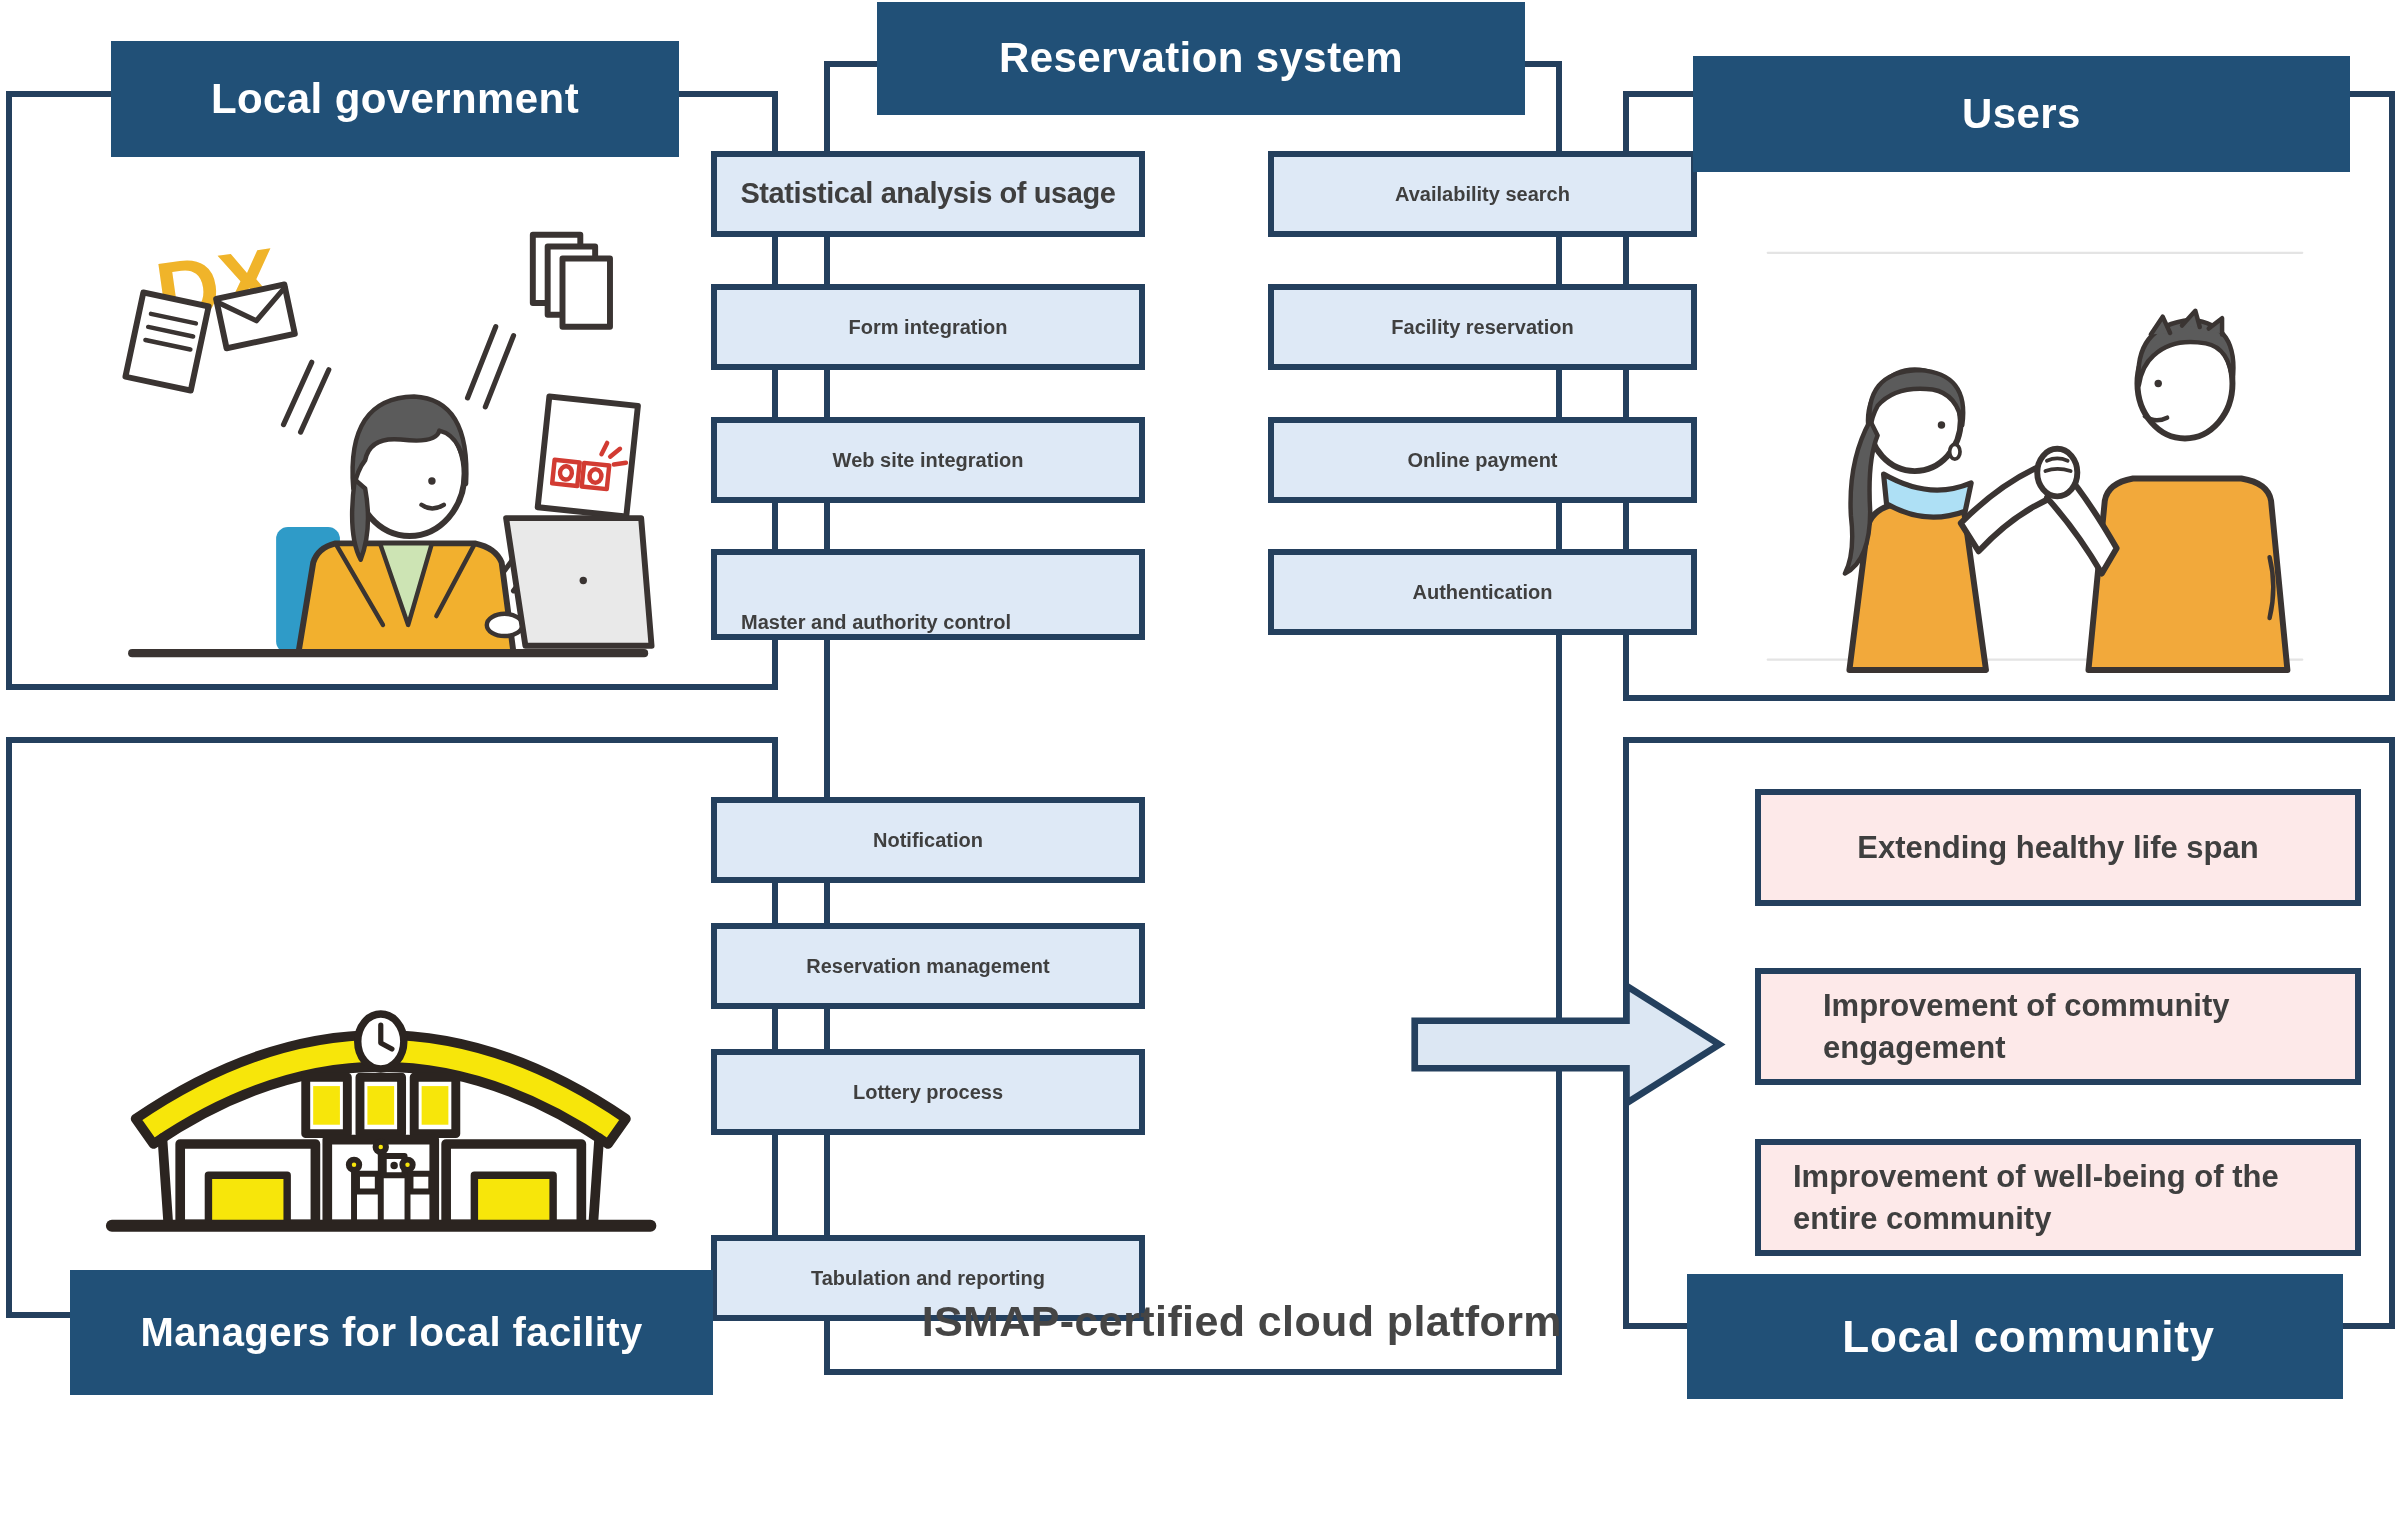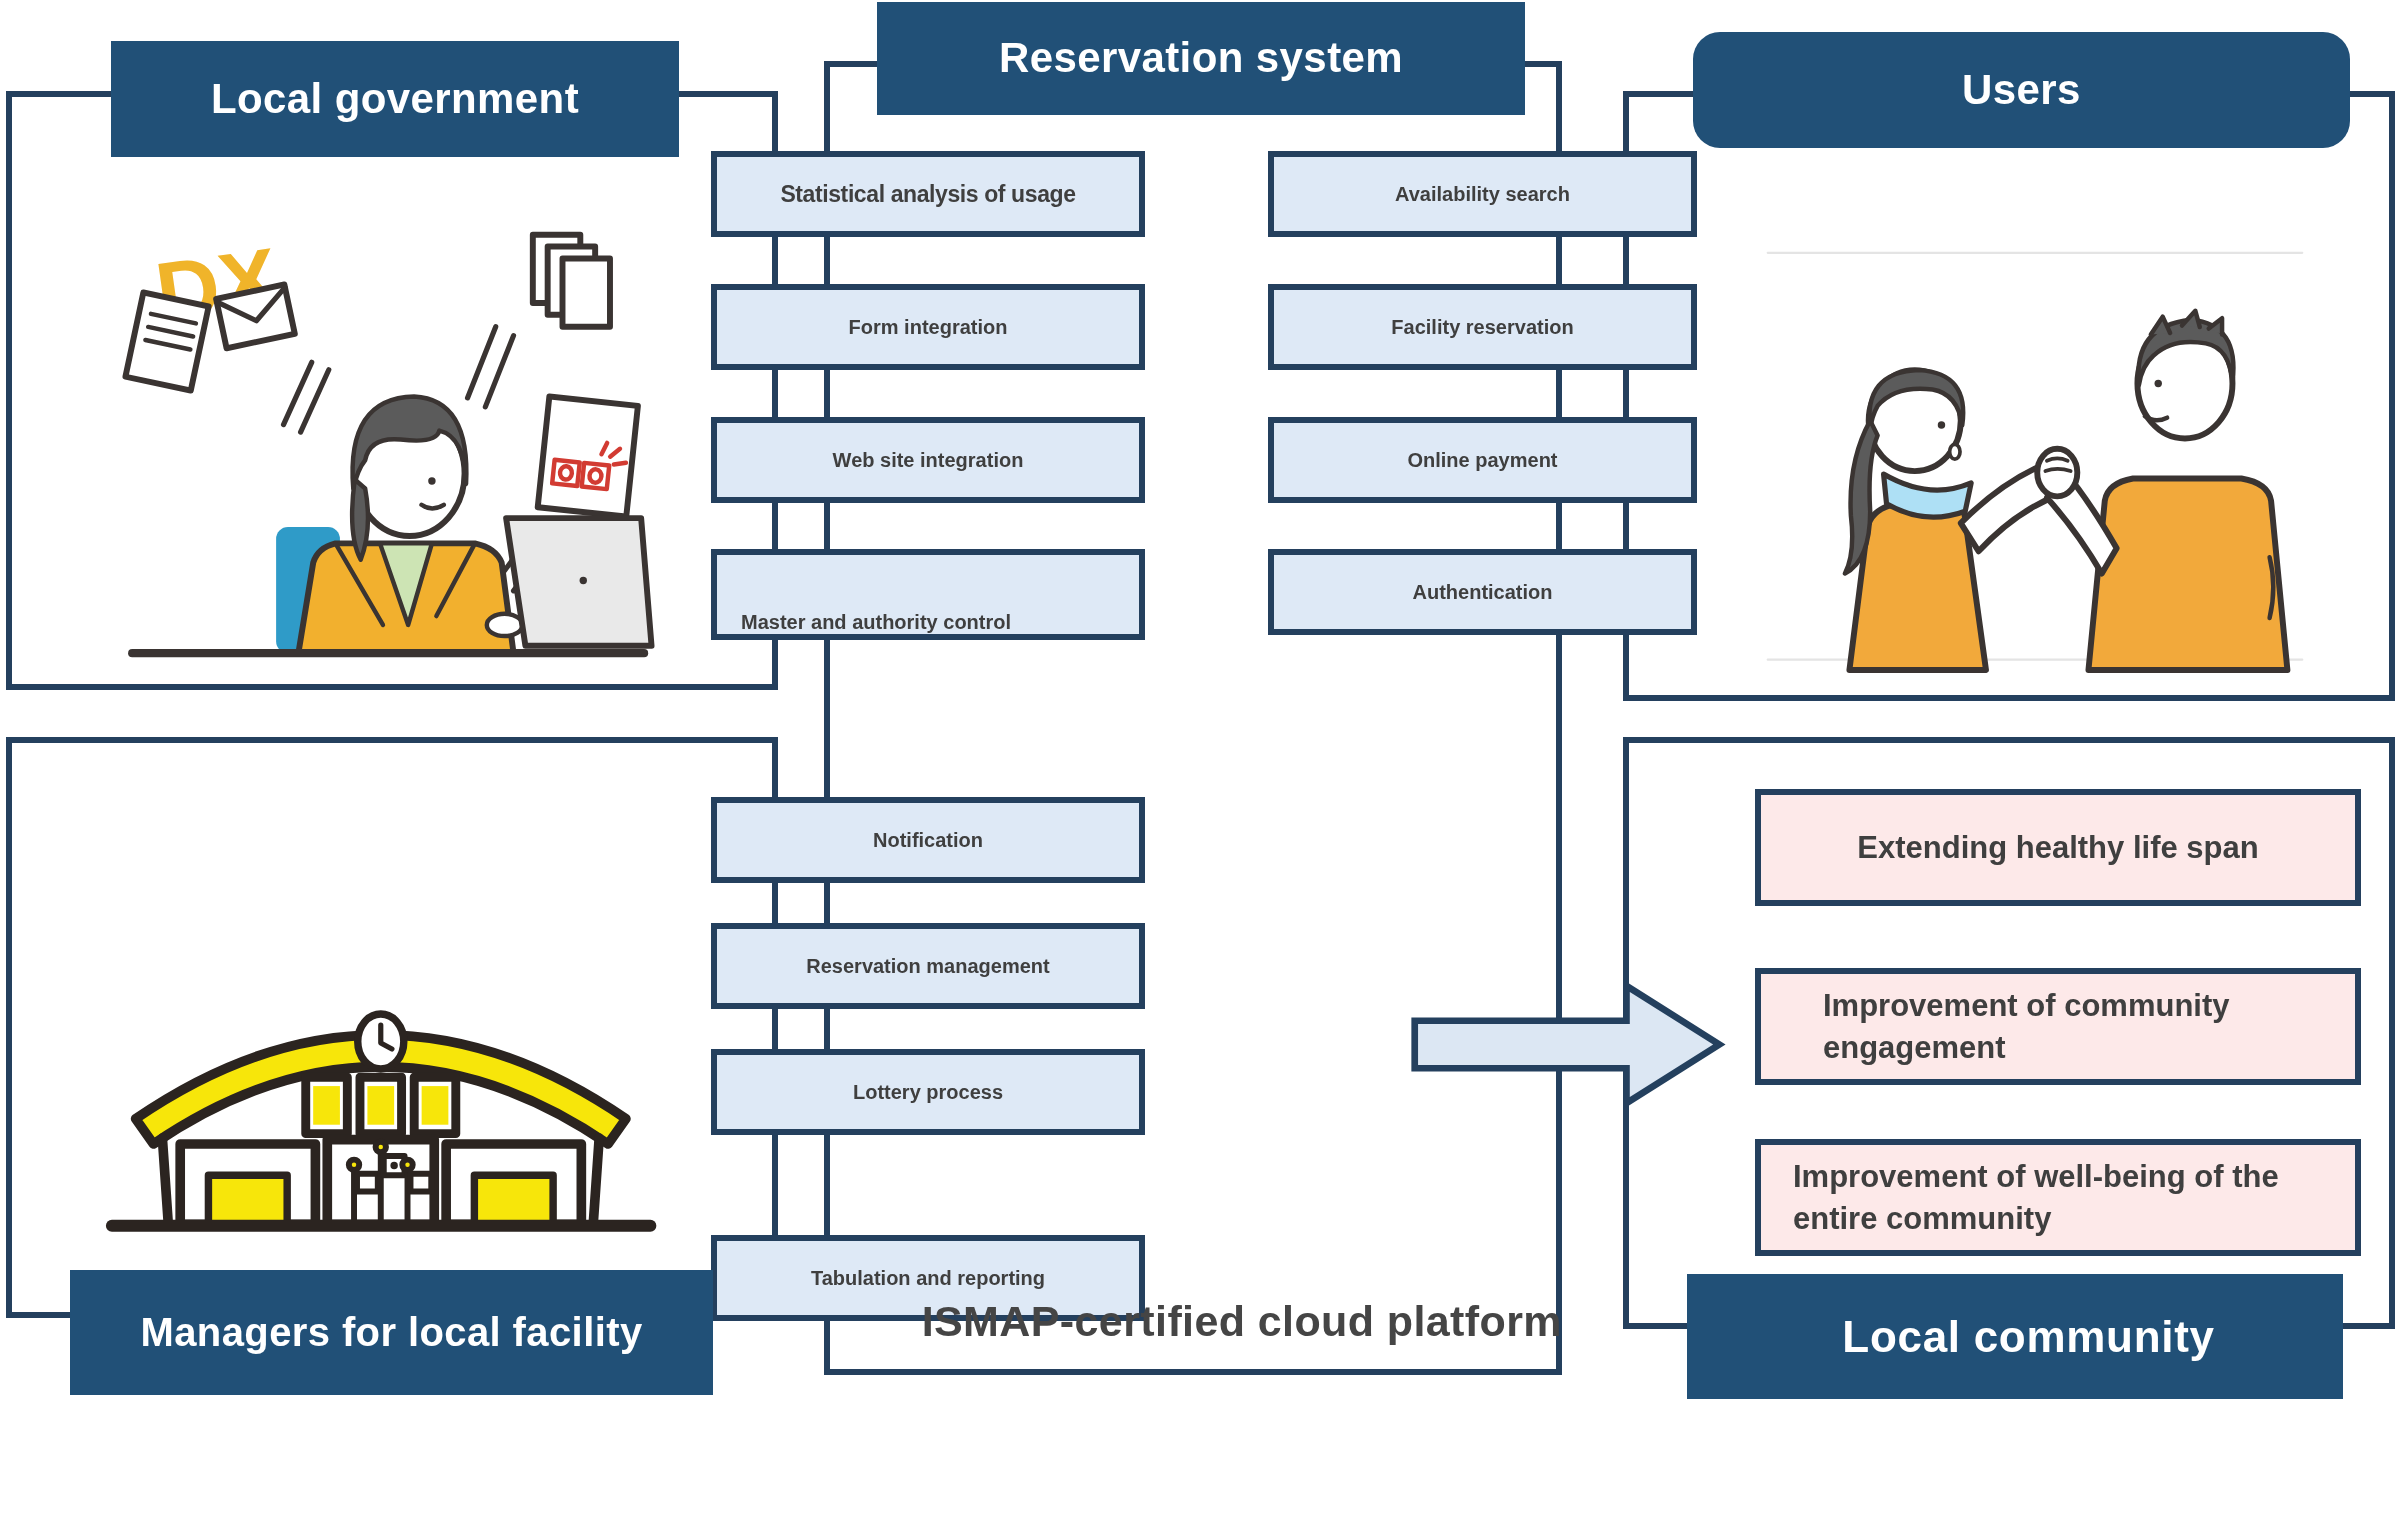--- a/index.html
+++ b/index.html
@@ -20,21 +20,21 @@
     position:absolute;background:var(--navy);color:#ffffff;z-index:5;
     display:flex;align-items:center;justify-content:center;
     font-weight:bold;font-size:42px;letter-spacing:0.4px;box-sizing:border-box;
   }
   .hdr.light{font-weight:700;font-size:44px;letter-spacing:0.7px;padding-left:27px;}
   .fbox{
     position:absolute;background:var(--lblue);border:6.7px solid var(--line);z-index:3;
     display:flex;align-items:center;justify-content:center;text-align:center;
     font-weight:bold;font-size:20px;color:var(--tdark);box-sizing:border-box;line-height:1.15;
   }
-  .fbox.fit{font-size:23px;letter-spacing:-0.4px;}
+  .fbox.fit{font-size:29px;letter-spacing:-0.4px;}
   .fbox.wrap{justify-content:flex-start;text-align:left;padding-left:24px;padding-right:7.4px;align-items:flex-end;}
   .pbox{
     position:absolute;background:var(--pink);border:6.7px solid var(--line);z-index:3;
     display:flex;align-items:center;justify-content:center;text-align:center;
     font-weight:bold;font-size:31px;color:var(--tdark);box-sizing:border-box;line-height:1.35;
   }
   .pbox.wrap{justify-content:flex-start;text-align:left;}
   .ismap{
     position:absolute;z-index:3;display:flex;align-items:center;justify-content:flex-end;
     font-weight:bold;font-size:43px;color:#454545;letter-spacing:0.4px;
@@ -149,21 +149,21 @@
     <path d="M20,406 H745" stroke-width="16"></path>
   </g>
 </svg>
 
 <div class="hdr" style="left:111px;top:41px;width:568px;height:116px;">
   <span>Local government</span>
 </div>
 <div class="hdr" style="left:877px;top:1.5px;width:648px;height:113px;">
   <span>Reservation system</span>
 </div>
-<div class="hdr" style="left:1693px;top:32px;width:657px;height:116px;border-radius:27px;">
+<div class="hdr" style="left:1693px;top:56px;width:657px;height:116px;">
   <span>Users</span>
 </div>
 <div class="hdr" style="left:70px;top:1270px;width:643px;height:125px;font-size:40px;">
   <span>Managers for local facility</span>
 </div>
 <div class="hdr light" style="left:1687px;top:1274px;width:656px;height:125px;">
   <span>Local community</span>
 </div>
 
 <div class="fbox fit" style="left:711px;top:151px;width:434px;height:86px;">

